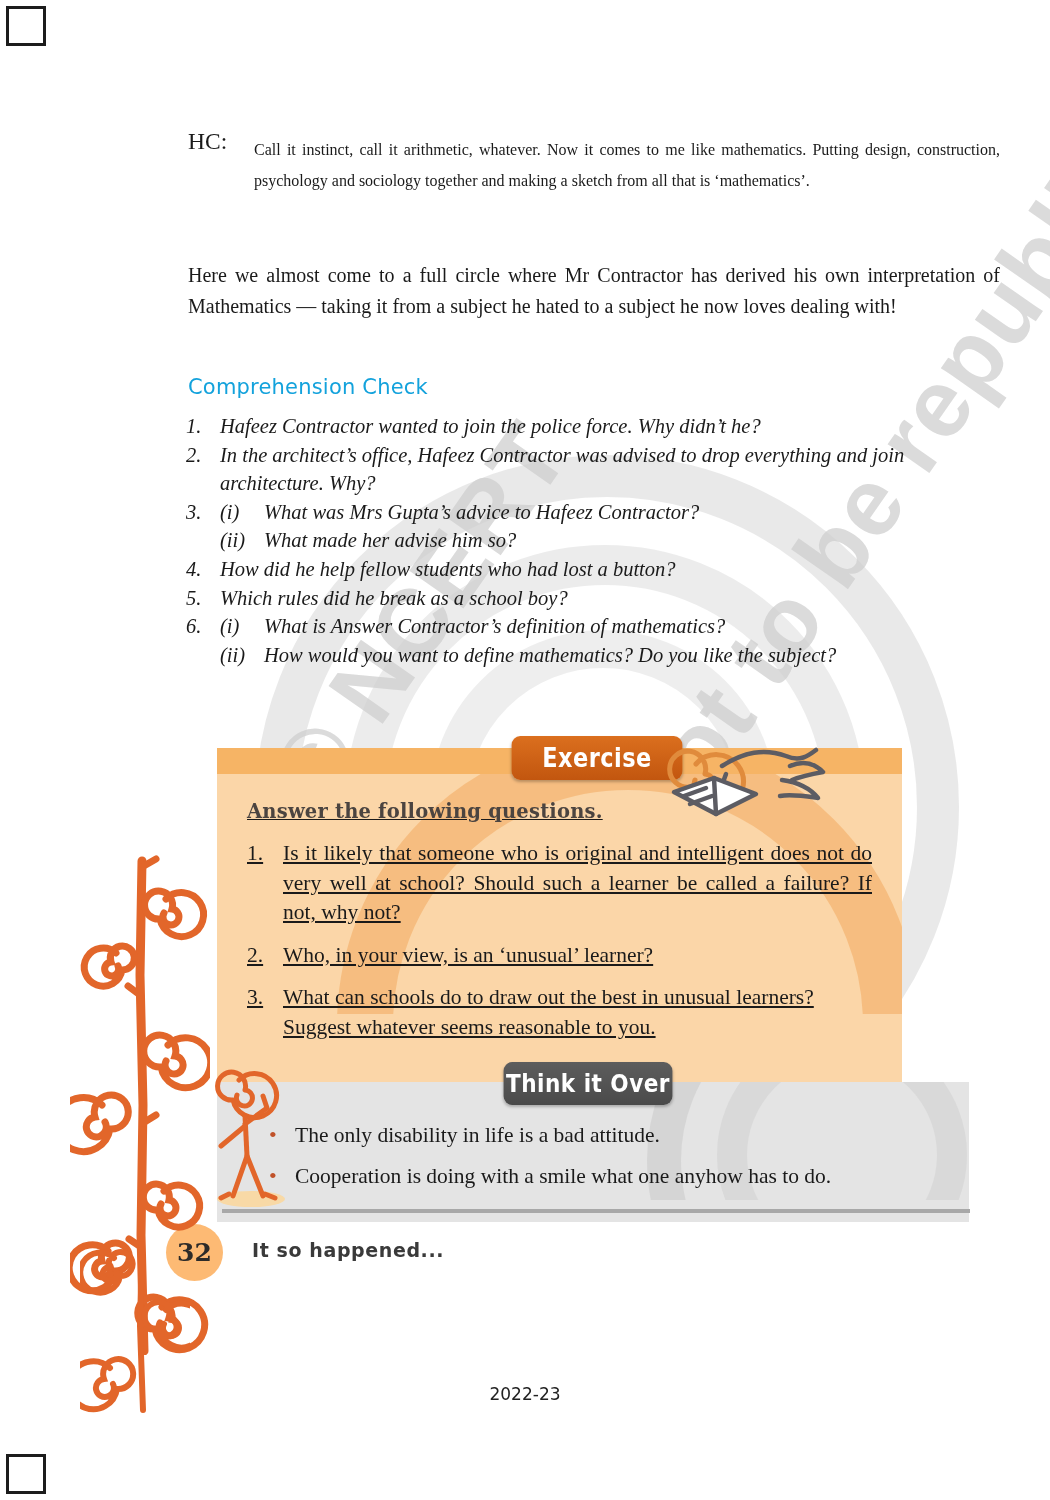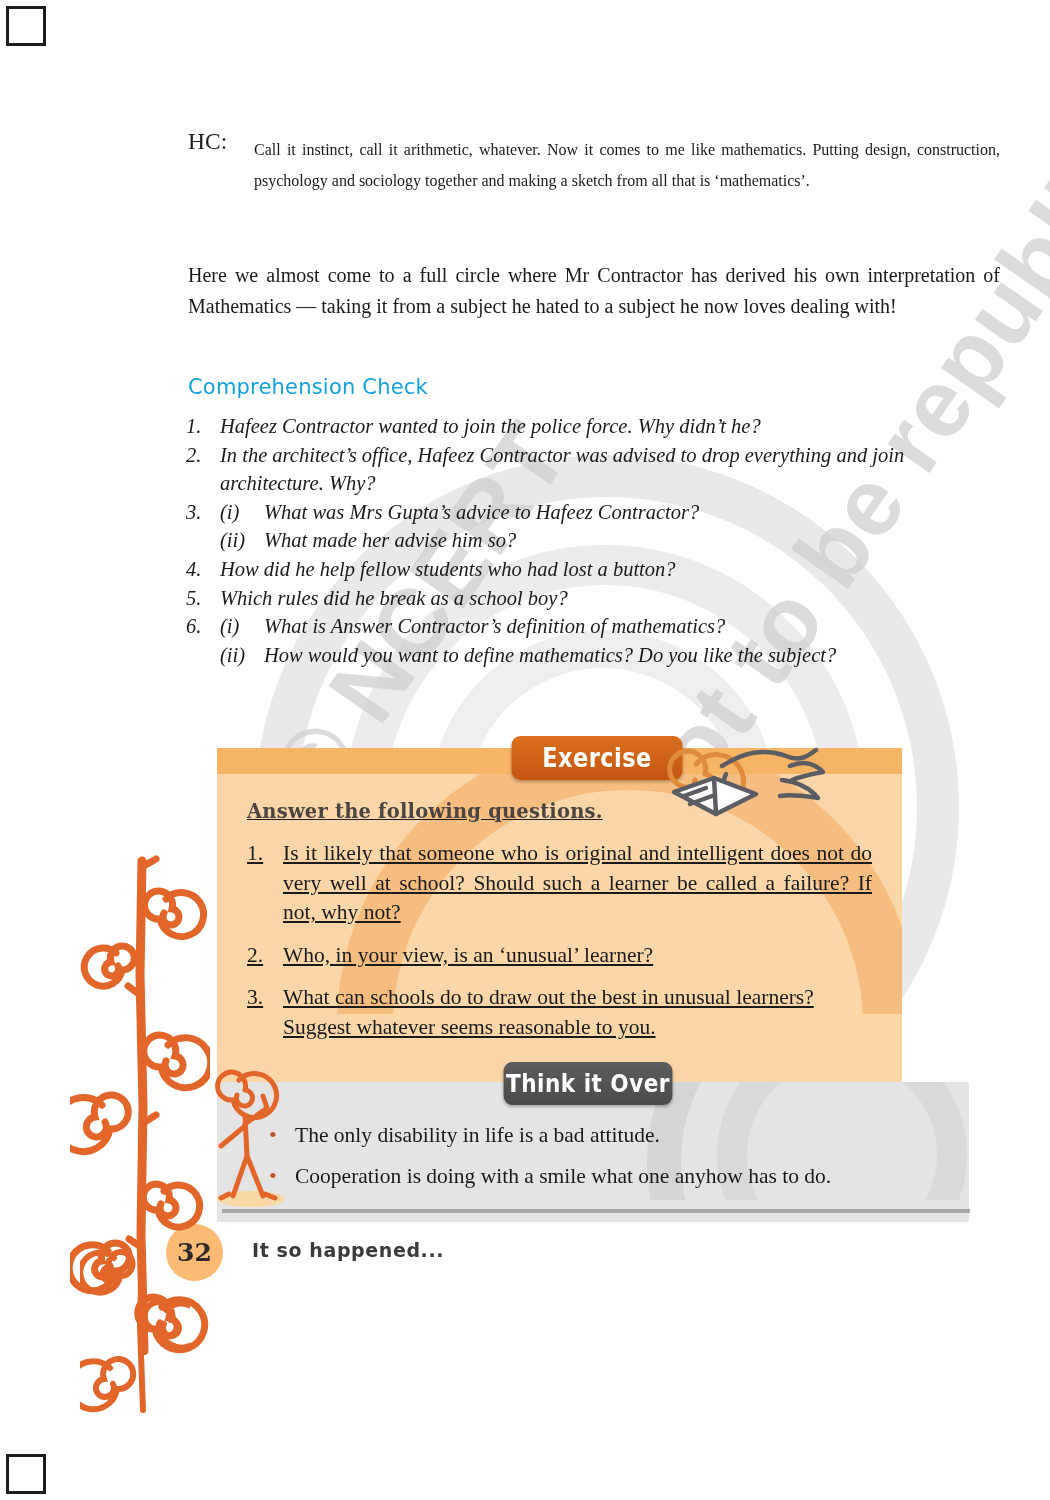--- a/index.html
+++ b/index.html
@@ -465,20 +465,21 @@
     </div>
   </div>
 
   <div class="chip chip-think">Think it Over</div>
   <div class="think-rule"></div>
 
   <div class="page-badge">
     <span>32</span>
   </div>
   <div class="running-head">It so happened...</div>
+  <div class="year-footer">2022-23</div>
 
 </div>
 
 <svg class="vine-art" width="140" height="500" viewBox="0 0 140 500">
   <g fill="none" stroke="#E2662A" stroke-width="7" stroke-linecap="round">
     <path d="M72 6 L70 120 M70 120 L73 250 M73 250 L71 380 M71 380 L74 496" stroke-width="9"></path>
     <path d="M72 12 l14 -8 M70 140 l-12 -9 M73 268 l13 -8 M71 392 l-12 -8"></path>
     <path d="M96 44 a22 22 0 1 1 -6 20 a14 14 0 1 1 12 -10 a8 8 0 1 1 -8 4"></path>
     <path d="M46 98 a19 19 0 1 0 6 17 a12 12 0 1 0 -11 -8 a7 7 0 1 0 7 4"></path>
     <path d="M98 190 a25 25 0 1 1 -7 22 a16 16 0 1 1 14 -11 a9 9 0 1 1 -9 5"></path>

